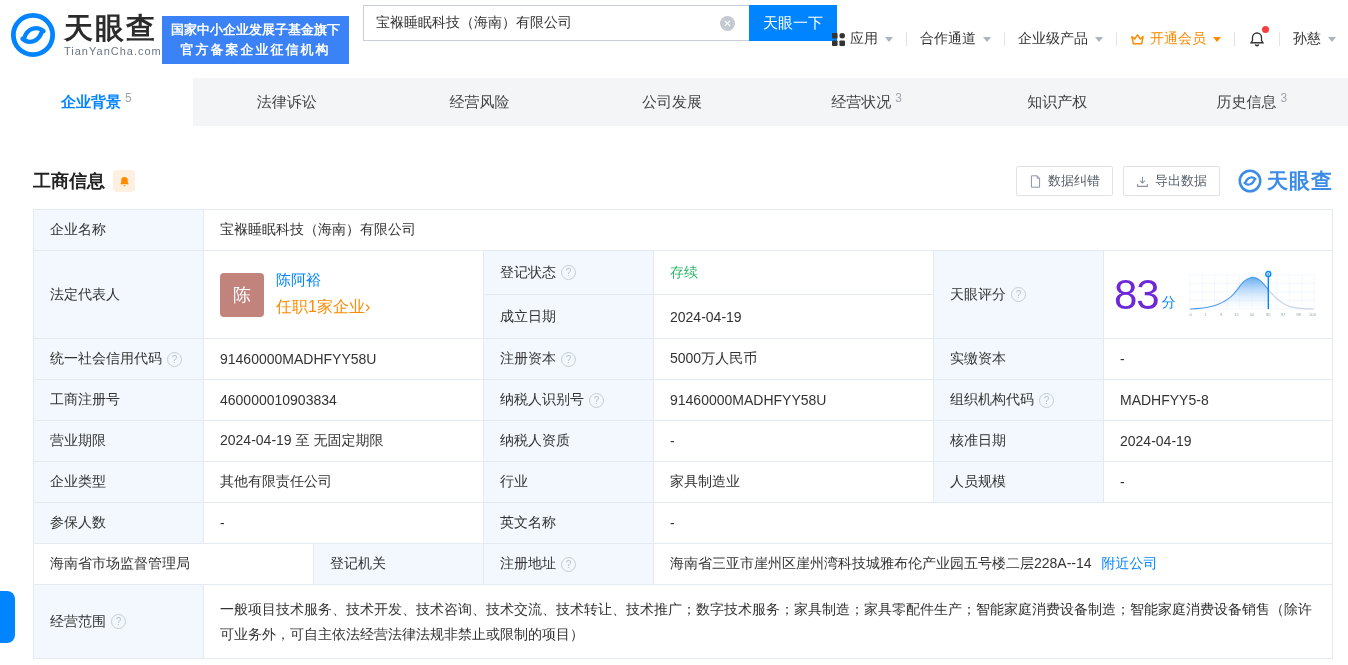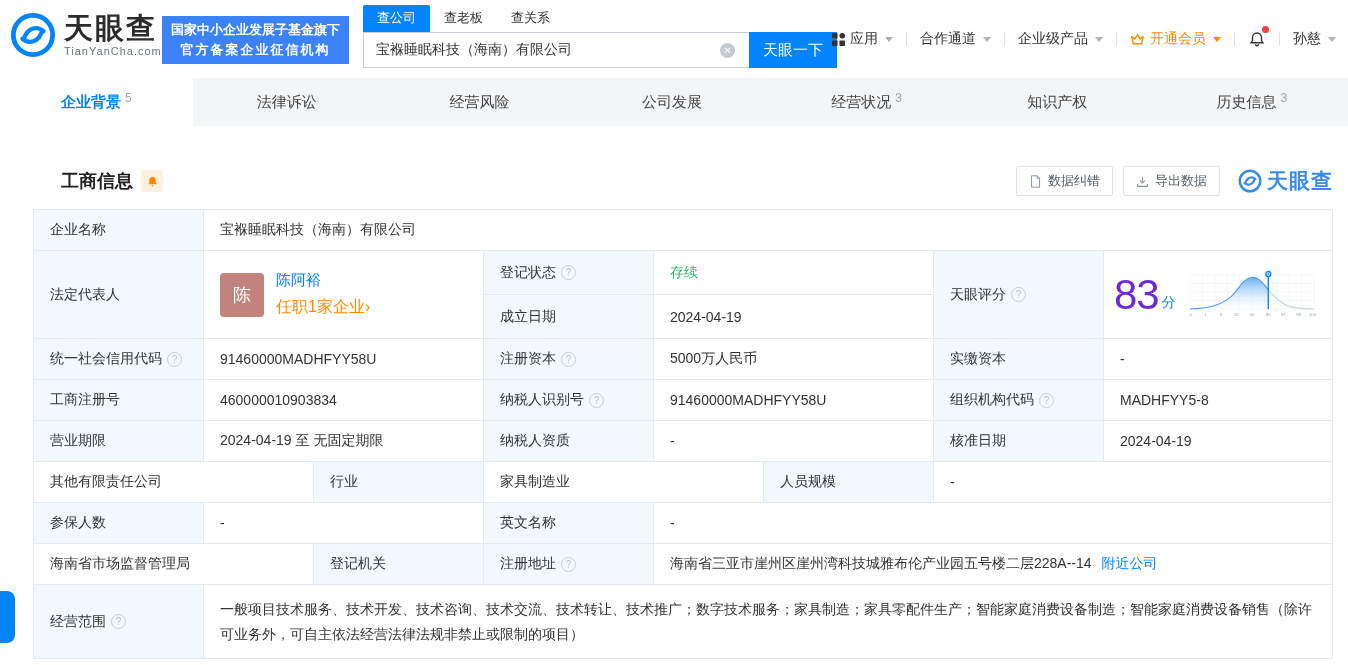--- a/index.html
+++ b/index.html
@@ -41,21 +41,21 @@
 
   
   .tabbar { height:48px; background:#f4f5f7; display:flex; }
   .tb { flex:1; display:flex; align-items:center; justify-content:center; font-size:15px; color:#444; cursor:pointer; }
   .tb.active { background:#fff; color:#0084ff; font-weight:bold; }
   .tb .cnt { font-size:12px; color:#a0a6ad; margin-left:4px; margin-top:-8px; font-weight:normal; }
 
   
   .content { padding:0 15px 0 33px; }
   .sec-head { margin-top:40px; display:flex; align-items:center; }
-  .sec-title { font-size:18px; font-weight:bold; color:#222;margin-left:28px; }
+  .sec-title { font-size:18px; font-weight:bold; color:#222; }
   .sec-bell { width:22px; height:22px; background:#fdf0e0; border-radius:4px; margin-left:8px;
     display:flex; align-items:center; justify-content:center; cursor:pointer; }
   .sec-actions { margin-left:auto; display:flex; align-items:center; }
   .btn { height:30px; padding:8px 12px; background:#fff; border:1px solid #dfe3e8; border-radius:2px;
     display:flex; align-items:center; gap:6px; font-size:13px; color:#57606a; margin-left:10px; cursor:pointer;
     font-family:"Liberation Sans","DejaVu Sans",sans-serif; }
   .wm { display:flex; align-items:center; margin-left:18px; }
   .wm-text { font-size:21px; font-weight:bold; color:#3a8ce8; margin-left:5px; letter-spacing:1px; }
 
   
@@ -108,25 +108,20 @@
       <div class="logo-domain">TianYanCha.com</div>
     </div>
   </div>
 
   <div class="badge">
     <div>国家中小企业发展子基金旗下</div>
     <div class="l2">官方备案企业征信机构</div>
   </div>
 
   <div class="search">
-    <div class="s-tabs">
-      <div class="s-tab active">查公司</div>
-      <div class="s-tab">查老板</div>
-      <div class="s-tab">查关系</div>
-    </div>
     <div class="s-box">
       <input class="s-input" type="text" value="宝褓睡眠科技（海南）有限公司" style="">
       <span class="s-clear">✕</span>
       <button class="s-btn">天眼一下</button>
     </div>
   </div>
 
   <div class="nav">
     <div class="nav-item">
       <svg width="13" height="13" viewBox="0 0 14 14">
@@ -343,20 +338,21 @@
     <div class="t-row">
       <div class="c lbl">营业期限</div>
       <div class="c w280">2024-04-19 至 无固定期限</div>
       <div class="c lbl">纳税人资质</div>
       <div class="c w280">-</div>
       <div class="c lbl">核准日期</div>
       <div class="c fx">2024-04-19</div>
     </div>
 
     <div class="t-row">
+      <div class="c lbl">企业类型</div>
       <div class="c w280">其他有限责任公司</div>
       <div class="c lbl">行业</div>
       <div class="c w280">家具制造业</div>
       <div class="c lbl">人员规模</div>
       <div class="c fx">-</div>
     </div>
 
     <div class="t-row">
       <div class="c lbl">参保人数</div>
       <div class="c w280">-</div>

